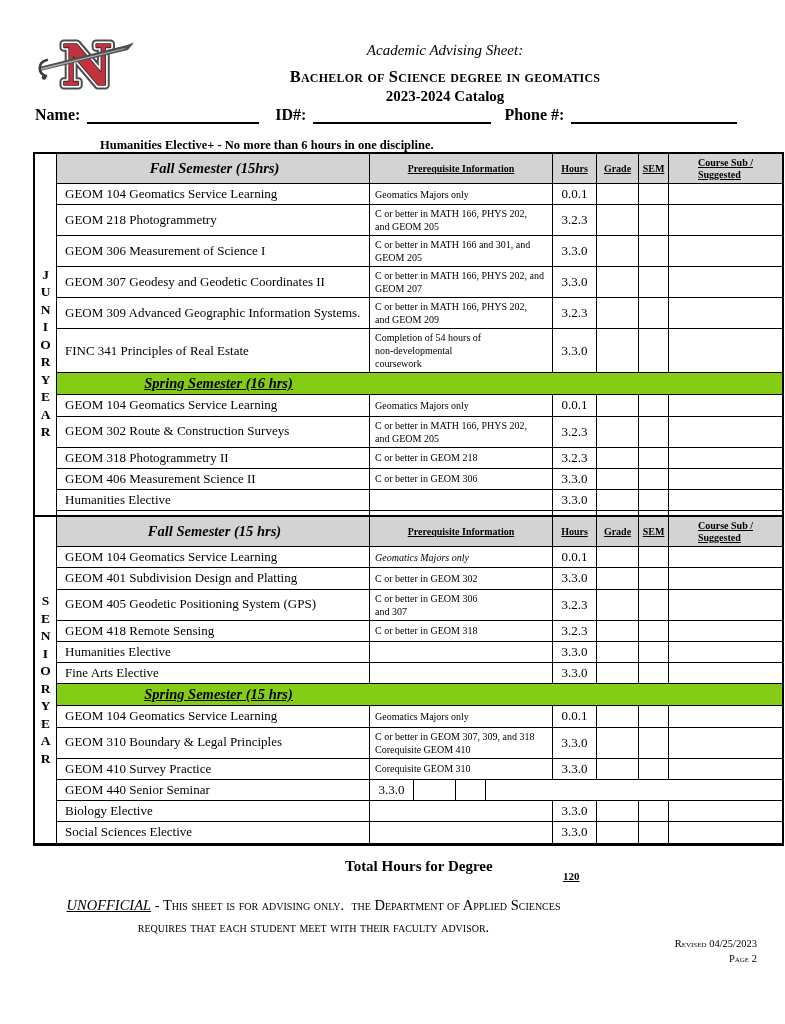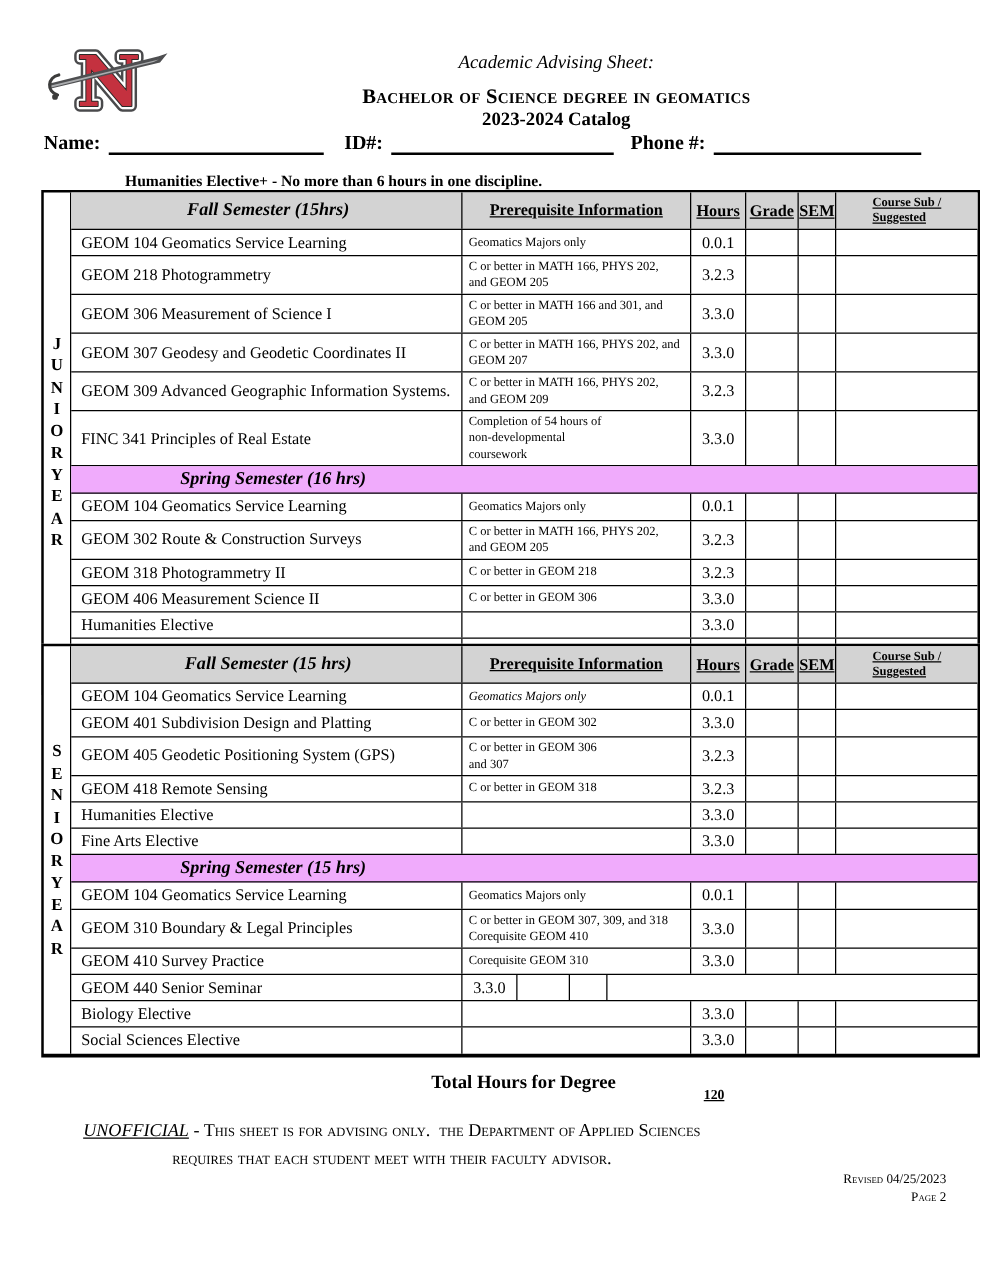--- a/index.html
+++ b/index.html
@@ -34,24 +34,24 @@
   .c-course{width:313px;font-size:13px;line-height:1.25;padding-left:8px;flex:none;}
   .c-prereq{width:183px;font-size:10px;line-height:1.3;white-space:pre-line;flex:none;}
   .c-hours{width:44px;font-size:13px;justify-content:center;flex:none;}
   .c-grade{width:42px;flex:none;}
   .c-sem{width:30px;flex:none;}
   .c-sub{flex:1;}
   .ital{font-style:italic;}
 
   .hrow{background:#d3d3d3;min-height:28px;}
   .sem-title{font-weight:bold;font-style:italic;font-size:14.5px;justify-content:center;text-align:left;}
-  .hcell{font-weight:bold;text-decoration:underline;font-size:13px;justify-content:center;text-align:center;padding:2px 2px;}
+  .hcell{font-weight:bold;text-decoration:underline;font-size:10px;justify-content:center;text-align:center;padding:2px 2px;}
   .subhead{font-size:10px;justify-content:flex-start;text-align:left;white-space:pre-line;line-height:1.2;align-items:flex-start;padding-top:3px;padding-left:5px;margin-left:24px;}
 
-  .springrow{background:#f0abfc;min-height:20px;}
+  .springrow{background:#84cc16;min-height:20px;text-decoration:underline;}
   .springcell{width:100%;display:flex;align-items:center;border:none;}
   .springtitle{width:313px;text-align:center;display:block;font-weight:bold;font-style:italic;font-size:14.5px;}
 
   
   .total-line{position:absolute;top:858px;left:0;width:639px;height:22px;}
   .total-label{position:absolute;left:345px;top:0;font-weight:bold;font-size:15px;}
   .total-value{position:absolute;left:563px;top:12px;font-weight:bold;font-size:11px;text-decoration:underline;}
 
   
   .footer-note{position:absolute;left:56px;top:895px;width:515px;text-align:center;font-size:14.5px;font-variant:small-caps;line-height:1.5;white-space:pre-wrap;}

